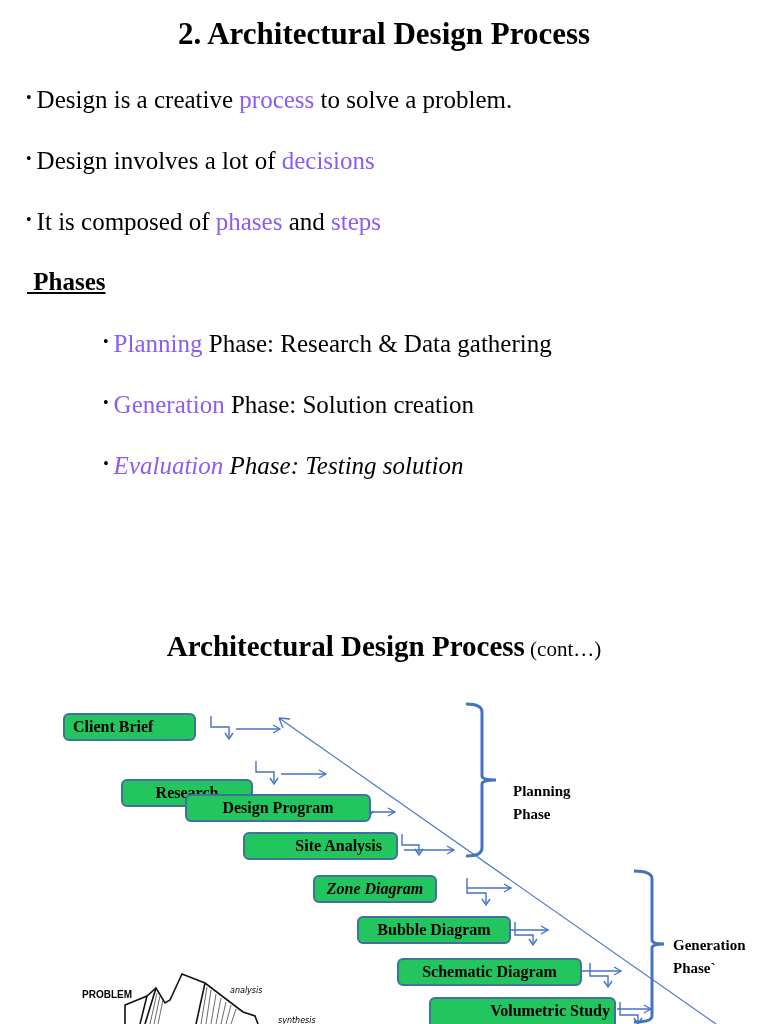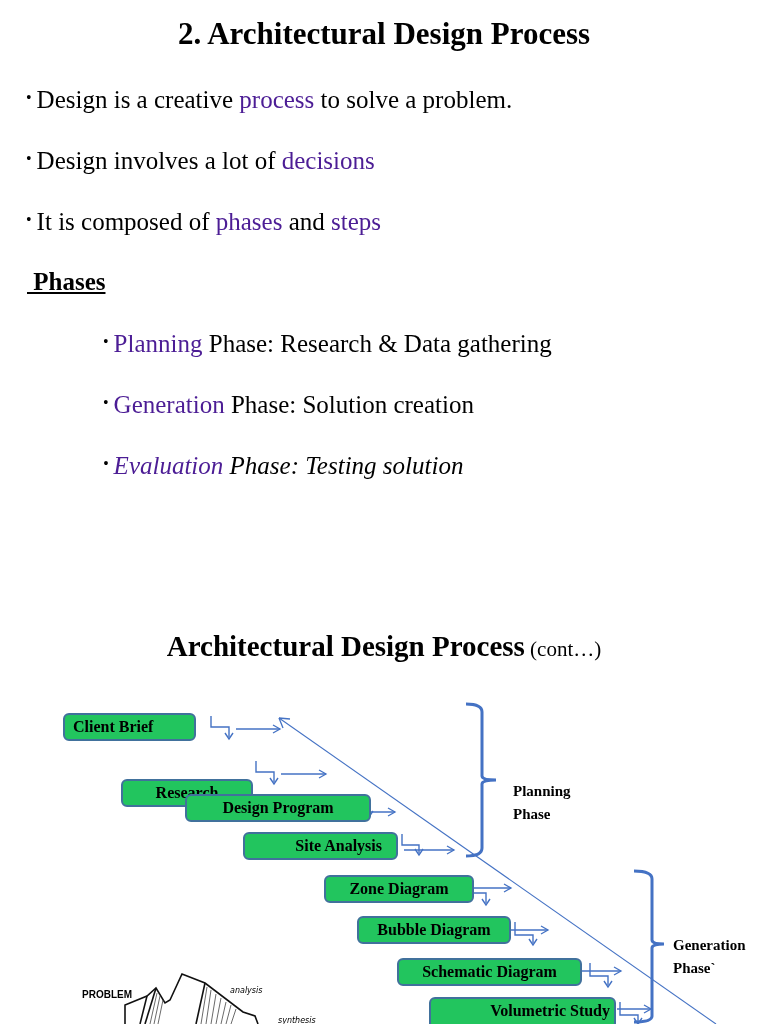--- a/index.html
+++ b/index.html
@@ -1,21 +1,21 @@
 <!DOCTYPE html>
 <html><head>
 <meta charset="utf-8">
 <style>
   html, body { margin: 0; padding: 0; background: #ffffff; }
   body {
     width: 768px; height: 1024px; position: relative; overflow: hidden;
     font-family: "Liberation Serif", "DejaVu Serif", serif; color: #000;
   }
   .abs { position: absolute; }
-  .red { color: #4c1d95; }
+  .red { color: #8b5cf6; }
   .title {
     position: absolute; left: 0; width: 768px; top: 14px; text-align: center;
     font-weight: bold; font-size: 31px; line-height: 40px;
   }
   .bullet {
     position: absolute; font-size: 25px; line-height: 32px; white-space: nowrap;
   }
   .bullet .dot { font-size: 16px; position: relative; top: -5px; margin-right: 5px; }
   .phases-head {
     position: absolute; left: 27px; top: 266px; font-size: 25px; font-weight: bold;
@@ -133,21 +133,21 @@
 </svg>
 
 <span class="abs" style="left:82px; top:989px; font-family:Liberation Sans, sans-serif; font-size:10px; font-weight:bold;">PROBLEM</span>
 <span class="abs" style="left:230px; top:986px; font-family:'DejaVu Sans', sans-serif; font-size:8px; font-style:italic;">analysis</span>
 <span class="abs" style="left:262px; top:1016px; font-family:'DejaVu Sans', sans-serif; font-size:8px; font-style:italic;margin-left:16px;">synthesis</span>
 
 <div class="step" style="left:63px; top:713px; width:133px; justify-content:flex-start; padding-left:8px;">Client Brief</div>
 <div class="step" style="left:121px; top:779px; width:132px;">Research</div>
 <div class="step" style="left:185px; top:794px; width:186px;">Design Program</div>
 <div class="step" style="left:243px; top:832px; width:155px; justify-content:flex-end; padding-right:14px;">Site Analysis</div>
-<div class="step" style="left:324px; top:875px; width:150px; line-height:20px;">Zone Diagram</div>
+<div class="step" style="left:313px; top:875px; width:124px; line-height:20px;font-style:italic;">Zone Diagram</div>
 <div class="step" style="left:357px; top:916px; width:154px;">Bubble Diagram</div>
 <div class="step" style="left:397px; top:958px; width:185px;">Schematic Diagram</div>
 <div class="step" style="left:429px; top:997px; width:187px; height:32px; justify-content:flex-end; padding-right:4px; align-items:flex-start;">Volumetric Study</div>
 
 <div class="phase-label" style="left:513px; top:780px;">
   <div>Planning</div>
   <div>Phase</div>
 </div>
 <div class="phase-label" style="left:673px; top:934px;">
   <div>Generation</div>

